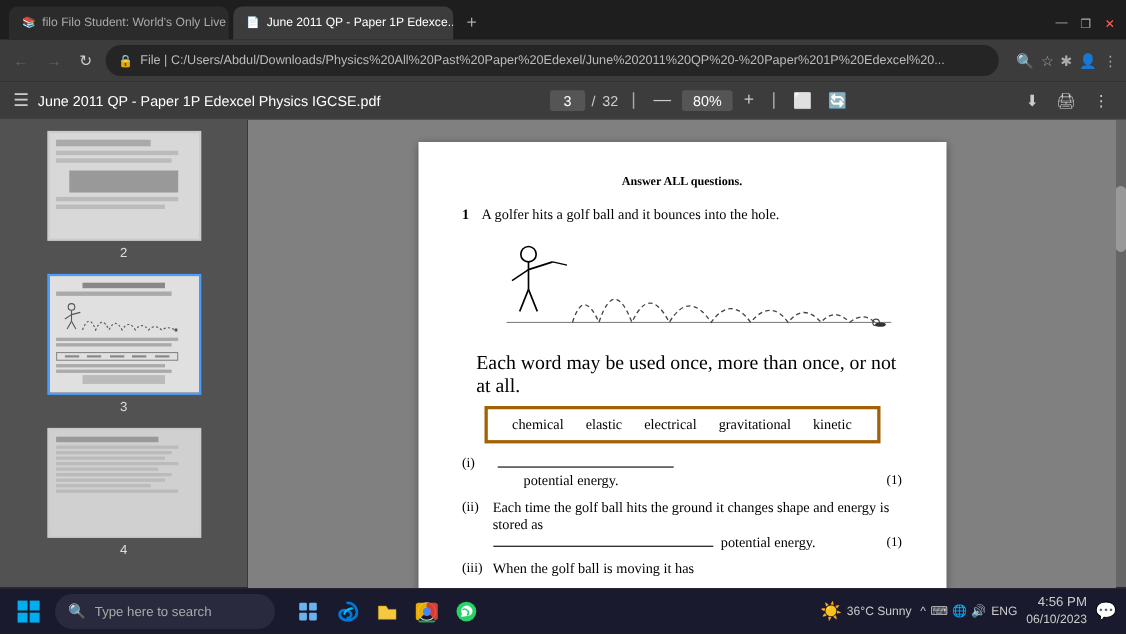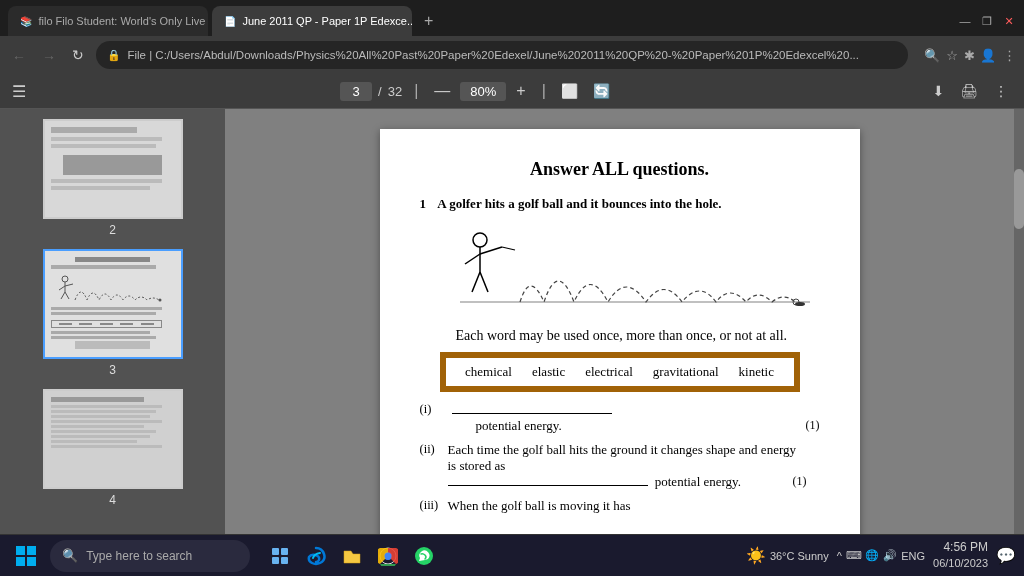--- a/index.html
+++ b/index.html
@@ -50,24 +50,24 @@
     .thumb.active-thumb { border: 2px solid #4a9eff; }
     .thumb-label { color: #ddd; font-size: 12px; }
 
     
     .pdf-content-area { flex: 1; background: #808080; overflow-y: auto; display: flex; justify-content: center; padding: 20px; position: relative; }
     .pdf-page { background: #fff; width: 480px; min-height: 680px; padding: 30px 40px; position: relative; box-shadow: 0 2px 8px rgba(0,0,0,0.4); font-family: 'Times New Roman', serif; font-size: 13px; color: #000; }
     .pdf-scrollbar { width: 10px; background: #666; flex-shrink: 0; }
     .pdf-scrollbar-thumb { width: 10px; height: 60px; background: #999; border-radius: 5px; margin-top: 60px; }
 
     
-    .answer-all { text-align: center; font-weight: bold; margin-bottom: 16px; font-size: 18px; }
+    .answer-all { text-align: center; font-weight: bold; margin-bottom: 16px; font-size: 11px; }
     .question-num { font-weight: bold; }
     .golf-diagram { width: 100%; height: 90px; margin: 8px 0 16px 0; display: flex; justify-content: center; }
-    .word-box { border: 6px solid #a16207; display: flex; justify-content: center; gap: 20px; padding: 6px 16px; margin: 8px auto; width: 90%; font-size: 13px; }
+    .word-box { border: 3px solid #a16207; display: flex; justify-content: center; gap: 20px; padding: 6px 16px; margin: 8px auto; width: 90%; font-size: 13px; }
     .word-box span { font-size: 13px; }
     .fill-line { border-bottom: 1px solid #000; display: inline-block; width: 160px; margin: 0 4px; }
 
     
     .taskbar { background: #1a1a2e; height: 42px; display: flex; align-items: center; padding: 0 8px; gap: 6px; flex-shrink: 0; border-top: 1px solid #333; }
     .start-btn { display: flex; align-items: center; justify-content: center; width: 36px; height: 36px; }
     .search-bar { background: #2a2a3e; border: none; border-radius: 20px; display: flex; align-items: center; padding: 0 12px; gap: 8px; width: 200px; height: 32px; color: #aaa; font-size: 12px; }
     .taskbar-icons { display: flex; align-items: center; gap: 4px; margin-left: 8px; }
     .taskbar-icon { width: 32px; height: 32px; display: flex; align-items: center; justify-content: center; cursor: pointer; border-radius: 4px; }
     .taskbar-right { margin-left: auto; display: flex; align-items: center; gap: 8px; color: #ccc; font-size: 11px; }
@@ -118,20 +118,21 @@
     </div>
   </div>
 </div>
 
 <div class="main">
   <div class="pdf-wrapper">
 
     <div class="pdf-toolbar">
       <div class="pdf-toolbar-left">
         <span class="hamburger">☰</span>
+        <span class="pdf-title">June 2011 QP - Paper 1P Edexcel Physics IGCSE.pdf</span>
       </div>
       <div class="pdf-toolbar-center">
         <input class="page-input" value="3" style="width: 32px; background: rgb(85, 85, 85); border: none; color: rgb(255, 255, 255); text-align: center; border-radius: 3px; padding: 2px 4px; font-size: 13px;">
         <span class="page-sep">/</span>
         <span class="page-total">32</span>
         <span style="color:#aaa; margin:0 6px;">|</span>
         <span class="zoom-btn">—</span>
         <input class="zoom-input" style="width: 46px; background: rgb(85, 85, 85); border: none; color: rgb(255, 255, 255); text-align: center; border-radius: 3px; padding: 2px 4px; font-size: 13px;" value="80%">
         <span class="zoom-btn">+</span>
         <span style="color:#aaa; margin:0 6px;">|</span>
@@ -218,21 +219,21 @@
           <span class="thumb-label">4</span>
         </div>
       </div>
 
       <div class="pdf-content-area">
         <div class="pdf-page">
           <div class="answer-all">Answer ALL questions.</div>
 
           <div style="margin-bottom:10px;">
             <span class="question-num">1</span>
-            <span style="margin-left:8px;font-weight:bold;">A golfer hits a golf ball and it bounces into the hole.</span>
+            <span style="margin-left:8px;">A golfer hits a golf ball and it bounces into the hole.</span>
           </div>
 
           <div class="golf-diagram">
             <svg width="380" height="90" viewBox="0 0 380 90">
 
               <line x1="30" y1="80" x2="380" y2="80" stroke="#000" stroke-width="0.5"></line>
 
               <circle cx="50" cy="18" r="7" fill="none" stroke="#000" stroke-width="1.5"></circle>
               <line x1="50" y1="25" x2="50" y2="50" stroke="#000" stroke-width="1.5"></line>
               <line x1="50" y1="50" x2="42" y2="70" stroke="#000" stroke-width="1.5"></line>
@@ -243,21 +244,21 @@
               <line x1="72" y1="25" x2="85" y2="28" stroke="#000" stroke-width="1.2"></line>
 
               <path d="M90,80 Q100,48 114,80 Q128,38 144,80 Q160,45 178,80 Q196,50 216,80 Q234,55 252,80 Q270,58 286,80 Q300,62 316,80 Q328,66 342,80 Q354,70 365,80" fill="none" stroke="#444" stroke-width="1.2" stroke-dasharray="4,3"></path>
 
               <circle cx="366" cy="80" r="3" fill="none" stroke="#444" stroke-width="1"></circle>
 
               <ellipse cx="370" cy="82" rx="5" ry="2" fill="#333"></ellipse>
             </svg>
           </div>
 
-          <div style="margin-left:36px; margin-bottom:8px; font-size:14px;">
+          <div style="margin-left:13px; margin-bottom:8px; font-size:18px;">
             <span>Each word may be used once, more than once, or not at all.</span>
           </div>
 
           <div class="word-box">
             <span>chemical</span>
             <span>elastic</span>
             <span>electrical</span>
             <span>gravitational</span>
             <span>kinetic</span>
           </div>
@@ -267,21 +268,21 @@
               <span style="min-width:28px; font-size:12.5px;">(i)</span>
               <div style="flex:1;">
                 <span class="fill-line"></span>
                 <br>
                 <span style="margin-left:28px;">potential energy.</span>
                 <span style="float:right; font-size:12px;">(1)</span>
               </div>
             </div>
           </div>
 
-          <div style="margin: 8px 13px 6px 0;">
+          <div style="margin: 8px 0 6px 0;">
             <div style="display:flex; align-items:flex-start;">
               <span style="min-width:28px; font-size:12.5px;">(ii)</span>
               <div style="flex:1;">
                 <span>Each time the golf ball hits the ground it changes shape and energy is stored as</span>
                 <br>
                 <span class="fill-line" style="width:200px; margin-left:0;"></span>
                 <span>potential energy.</span>
                 <span style="float:right; font-size:12px;">(1)</span>
               </div>
             </div>

